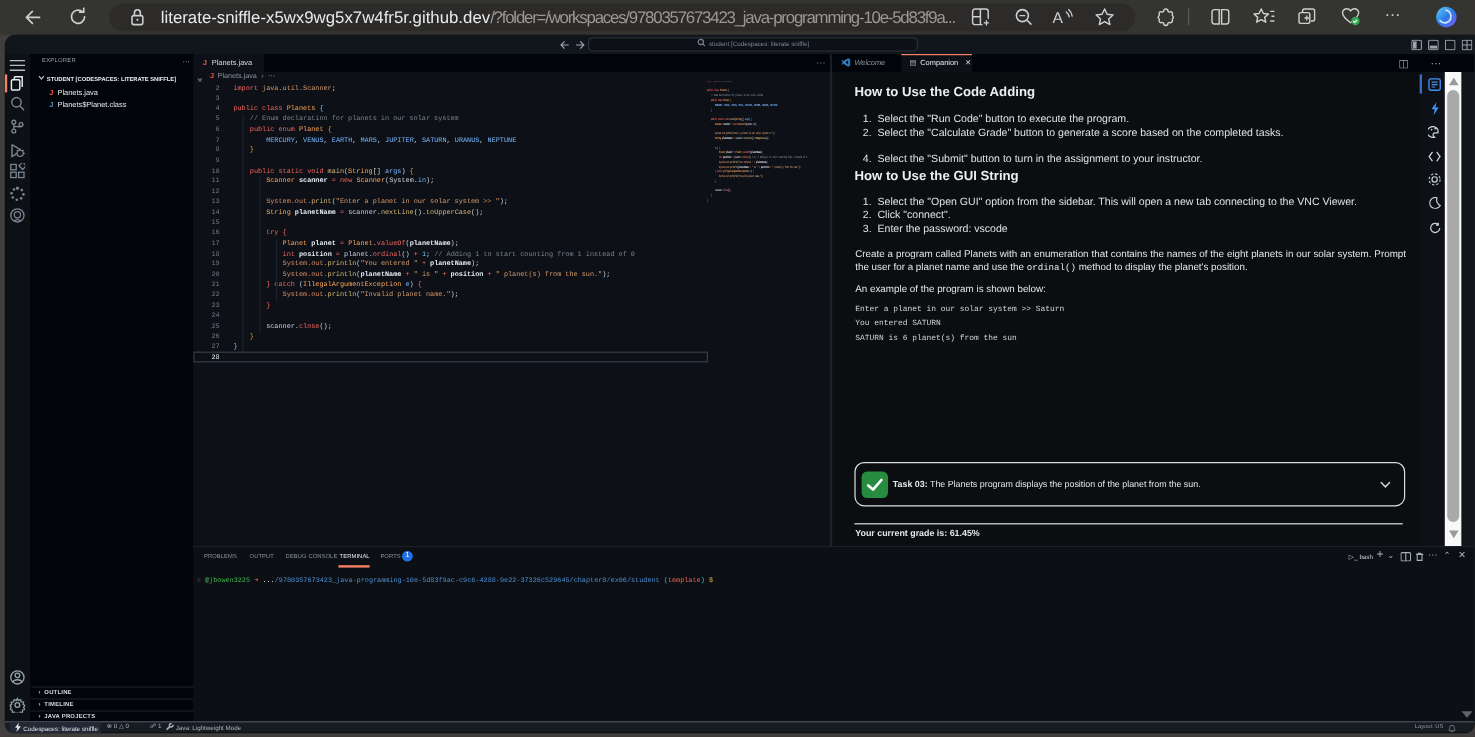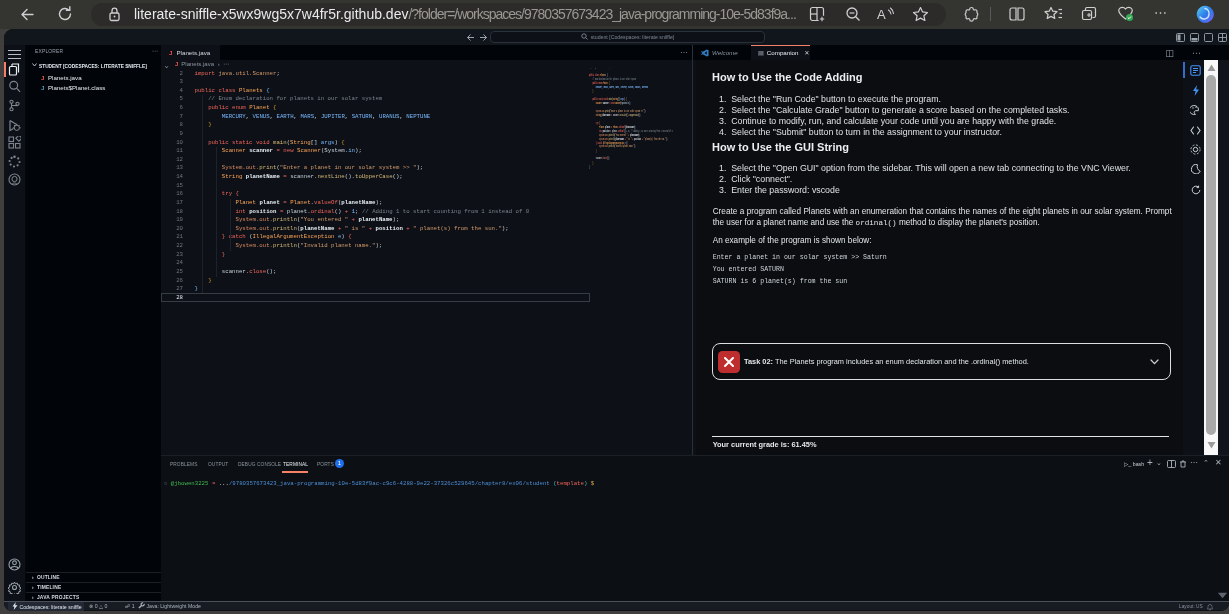--- a/index.html
+++ b/index.html
@@ -323,38 +323,37 @@
           <path d="M6.5 0.5 L8.5 1.5 V7.5 L6.5 8.5 L2 5.8 L0.8 6.8 L0.2 6.3 L1.5 4.5 L0.2 2.7 L0.8 2.2 L2 3.2 L6.5 0.5 Z M6.5 2.5 L4 4.5 L6.5 6.5 Z" fill="#2f7cc0"></path>
         </svg>Welcome</div>
     <div id="tabC"><span style="color:#9aa4ae;margin-left:7px;margin-right:3px;">▤</span>Companion <span style="color:#c9d1d9;margin-left:4px;">✕</span></div>
     <div style="position:absolute;right:55px;top:3px;color:#9aa4ae;font-size:9px;">◫</div>
     <div style="position:absolute;right:28px;top:3px;color:#9aa4ae;font-size:9px;">⋯</div>
   </div>
   <div id="webview">
     <h1 class="wv" style="left:16px;top:10.5px;">How to Use the Code Adding</h1>
     <div class="wv li" style="left:23px;top:33.5px;">1.&nbsp;&nbsp;Select the "Run Code" button to execute the program.</div>
     <div class="wv li" style="left:23px;top:44.5px;">2.&nbsp;&nbsp;Select the "Calculate Grade" button to generate a score based on the completed tasks.</div>
-    <div class="wv li" style="left:23px;top:55.5px;">3.&nbsp;&nbsp;Continue to modify, run, and calculate your code until you are happy with the grade.</div>
     <div class="wv li" style="left:23px;top:66.5px;">4.&nbsp;&nbsp;Select the "Submit" button to turn in the assignment to your instructor.</div>
     <h1 class="wv" style="left:16px;top:80.7px;">How to Use the GUI String</h1>
     <div class="wv li" style="left:23px;top:102.5px;">1.&nbsp;&nbsp;Select the "Open GUI" option from the sidebar. This will open a new tab connecting to the VNC Viewer.</div>
     <div class="wv li" style="left:23px;top:113.5px;">2.&nbsp;&nbsp;Click "connect".</div>
     <div class="wv li" style="left:23px;top:124.5px;">3.&nbsp;&nbsp;Enter the password: vscode</div>
     <div class="wv" style="left:16.7px;top:145.8px;width:459px;white-space:normal;text-align:justify;font-size:8.2px;line-height:11.6px;">Create a program called Planets with an enumeration that contains the names of the eight planets in our solar system. Prompt the user for a planet name and use the <span style="font-family:'Liberation Mono',monospace;font-size:7.6px;">ordinal()</span> method to display the planet's position.</div>
     <div class="wv" style="left:16.7px;top:176.3px;font-size:8.2px;">An example of the program is shown below:</div>
     <div class="wv mono" style="left:16.7px;top:193.5px;">Enter a planet in our solar system &gt;&gt; Saturn</div>
     <div class="wv mono" style="left:16.7px;top:205.5px;">You entered SATURN</div>
     <div class="wv mono" style="left:16.7px;top:217.5px;">SATURN is 6 planet(s) from the sun</div>
-    <div class="card" style="top:282.7px;">
-      <div class="cicon2" style="background:#bf2e2e;">
+    <div class="card" style="top:324.8px;">
+      <div class="cicon2" style="background:#278c3f;">
           <svg width="22" height="22" viewBox="0 0 22 22">
-            <path d="M7 7 L15 15 M15 7 L7 15" stroke="#fff" stroke-width="2" fill="none" stroke-linecap="round"></path>
+            <path d="M5.5 11.5 L9.5 15 L16.5 7" stroke="#fff" stroke-width="2.2" fill="none" stroke-linecap="round" stroke-linejoin="round"></path>
           </svg>
         </div>
-      <div class="ctext"><b>Task 02:</b> The Planets program includes an enum declaration and the .ordinal() method.</div>
+      <div class="ctext"><b>Task 03:</b> The Planets program displays the position of the planet from the sun.</div>
       <svg class="chev" width="9" height="6" viewBox="0 0 9 6">
           <path d="M1 1 L4.5 4.7 L8 1" stroke="#cfd3d6" stroke-width="1.2" fill="none" stroke-linecap="round"></path>
         </svg>
     </div>
     <div class="wv" style="left:16px;top:375.5px;width:457px;height:1.6px;background:#dfe3e6;"></div>
     <div class="wv" style="left:16.7px;top:379.5px;font-size:7.4px;font-weight:bold;">Your current grade is: 61.45%</div>
   </div>
   <div id="iconstrip">
     <div style="position:absolute;left:0;top:2px;width:1.6px;height:16px;background:#316dca;"></div>
     <svg style="position:absolute;left:7px;top:4.5px;" width="11" height="11" viewBox="0 0 11 11">

